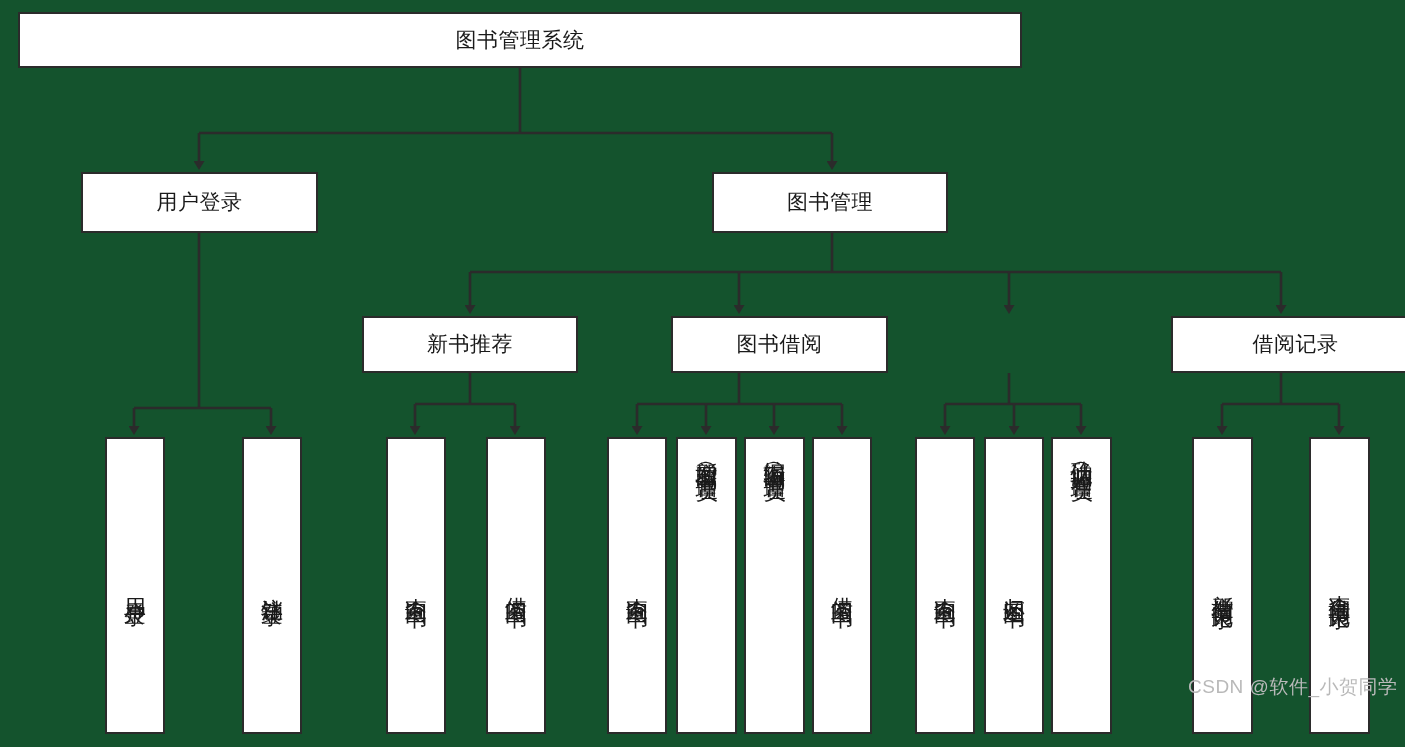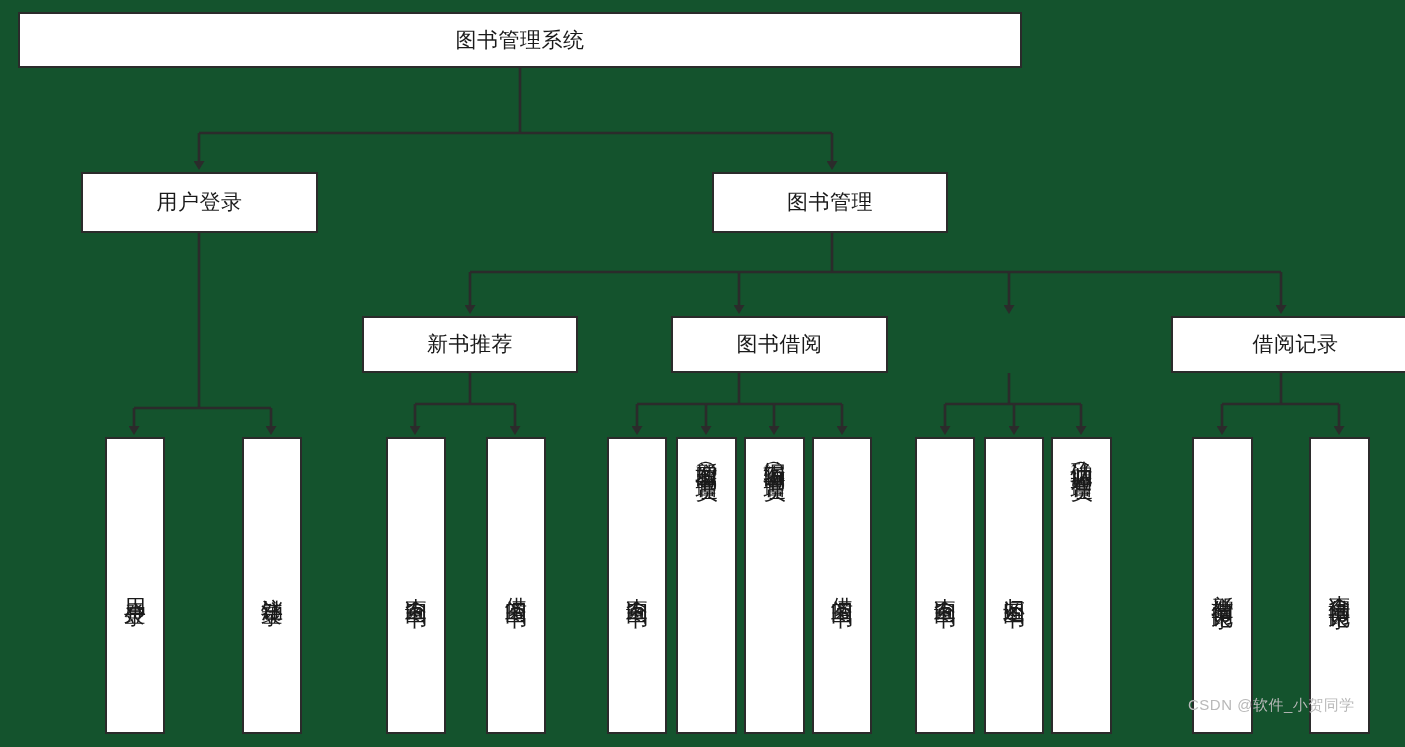--- a/index.html
+++ b/index.html
@@ -64,22 +64,22 @@
     white-space: nowrap;
   }
   
   .node.vert.center {
     align-items: center;
     padding-top: 0;
   }
   .watermark {
     position: absolute;
     left: 1188px;
-    top: 696px;
-    font-size: 15px;
+    top: 674px;
+    font-size: 19px;
     color: #b9b9b9;
     white-space: nowrap;
     letter-spacing: 0.5px;
   }
 </style>
 </head>
 <body>
 
 <div id="canvas">
 

